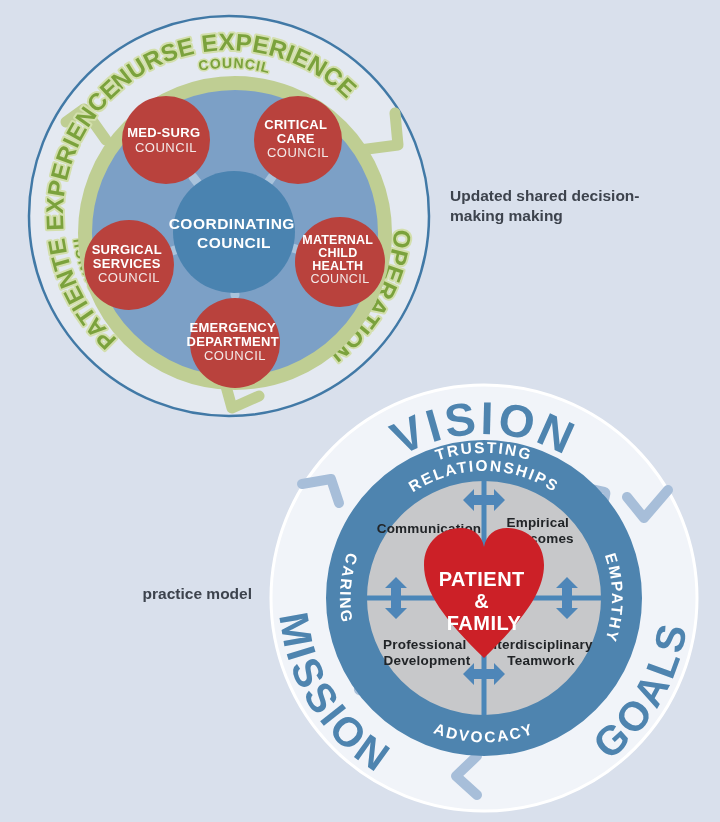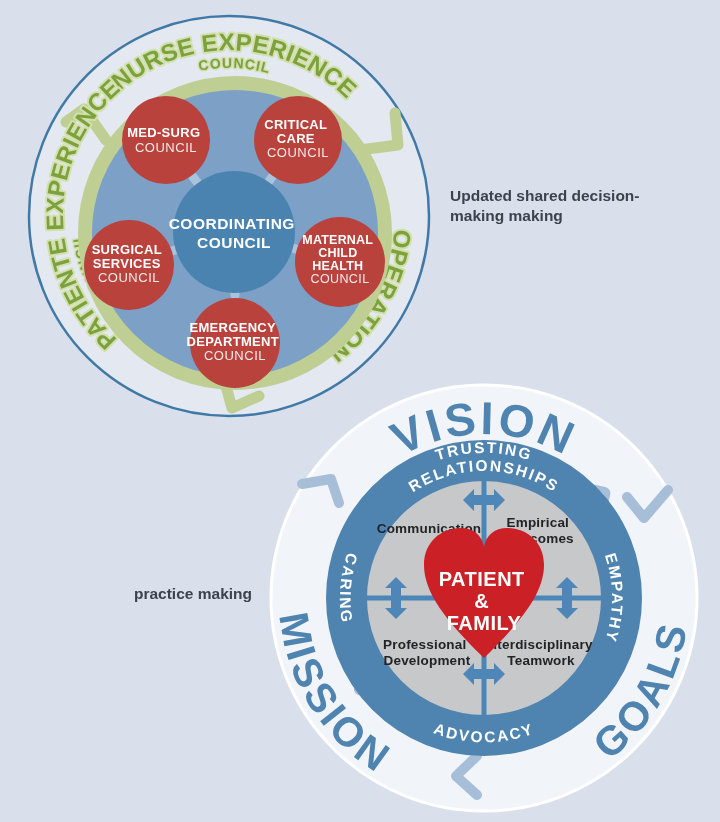--- a/index.html
+++ b/index.html
@@ -205,15 +205,15 @@
         <tspan class="heart-line" x="484" y="630">FAMILY</tspan>
       </text>
     </g>
   </svg>
 
   <div id="caption-1" class="caption">
     <div>Updated shared decision-</div>
     <div>making making</div>
   </div>
   <div id="caption-2" class="caption">
-    <div>practice making</div>
+    <div>practice model</div>
   </div>
 </div>
 
 </body></html>

